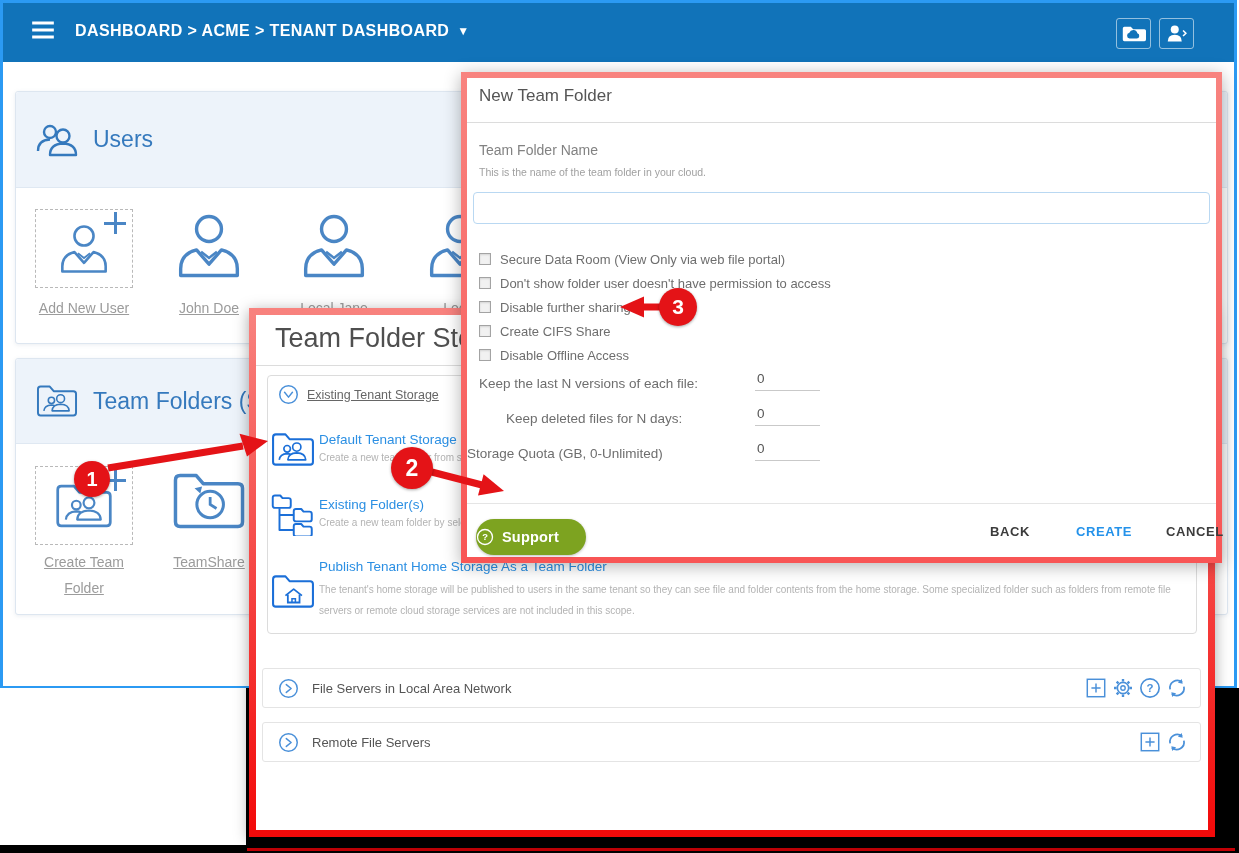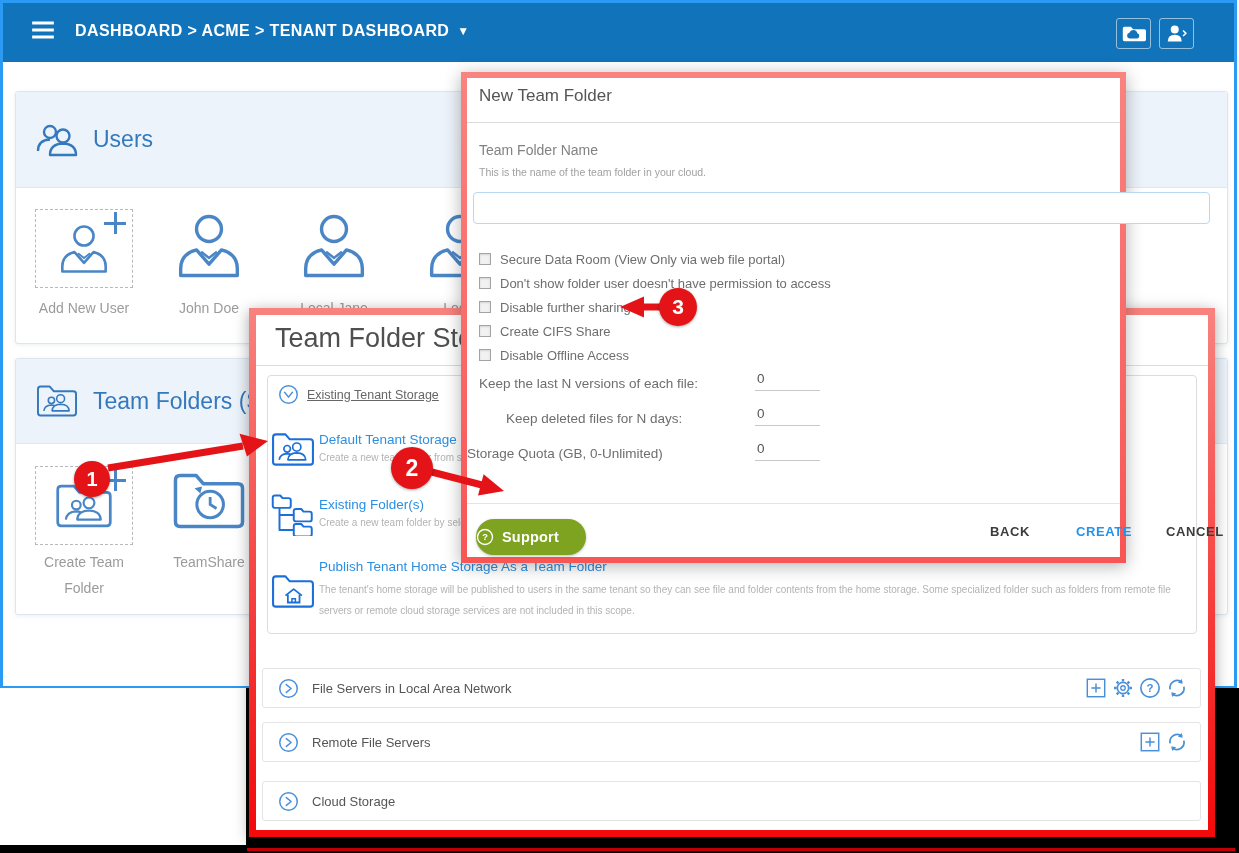--- a/index.html
+++ b/index.html
@@ -30,21 +30,21 @@
   .panel.users .panel-head { height:96px; }
   .panel.folders .panel-head { height:85px; }
   .panel-head .p-icon { margin-left:20px; }
   .panel-title { font-size:23px; font-weight:400; margin-left:15px; white-space:nowrap; }
 
   .dash-box { position:absolute; width:98px; height:79px; border:1px dashed #b9b9b9;
               display:flex; align-items:center; justify-content:center; cursor:pointer; }
   .plus-mark { position:absolute; right:6px; top:2px; width:22px; height:22px; }
   .plus-mark::before { content:""; position:absolute; left:0; top:10px; width:22px; height:2.6px; background:#4a86c5; }
   .plus-mark::after  { content:""; position:absolute; left:10px; top:0; width:2.6px; height:22px; background:#4a86c5; }
-  .card-label { position:absolute; text-align:center; color:#9b9b9b; font-size:14px; line-height:26px; }
+  .card-label { position:absolute; text-align:center; color:#9b9b9b; font-size:14px; line-height:26px;text-decoration:underline; }
   .avatar-free { position:absolute; cursor:pointer; color:#4a86c5; }
 
   
   .tfs { position:absolute; left:249px; top:308px; width:966px; height:529px; background:#fff;
          border:7px solid; border-image:linear-gradient(#f8827e,#f30a0a) 1;
          box-shadow:0 3px 14px rgba(0,0,0,.35); z-index:10; }
   .tfs-title { position:absolute; left:19px; top:8px; font-size:27px; color:#4f4f4f; font-weight:400; white-space:nowrap; }
   .tfs-divider { position:absolute; left:0; right:0; top:50px; border-top:1px solid #dcdcdc; }
   .tfs-panel { position:absolute; left:11px; top:60px; width:930px; height:259px;
                border:1px solid #dcdcdc; border-radius:4px; background:#fff; }
@@ -56,21 +56,21 @@
   .opt-desc.wrap { white-space:normal; width:880px; line-height:21px; }
 
   .acc { position:absolute; left:6px; width:939px; height:40px; background:#fff;
          border:1px solid #e4e4e4; border-radius:3px; display:flex; align-items:center; cursor:pointer; }
   .acc-chevron { margin-left:15px; color:#4a90d9; }
   .acc-label { margin-left:13px; font-size:13px; color:#555; }
   .acc-tools { position:absolute; right:12px; top:0; height:100%; display:flex; align-items:center; gap:5px; }
   .tool { width:22px; height:22px; color:#4a90d9; cursor:pointer; display:flex; align-items:center; justify-content:center; }
 
   
-  .ntf { position:absolute; left:461px; top:72px; width:665px; height:491px; background:#fff;
+  .ntf { position:absolute; left:461px; top:72px; width:761px; height:491px; background:#fff;
          border:6px solid; border-image:linear-gradient(#f8837f,#f85555) 1;
          box-shadow:0 3px 16px rgba(0,0,0,.3); z-index:20; }
   .ntf-title { position:absolute; left:12px; top:8px; font-size:17px; color:#555; font-weight:400; }
   .ntf-div1 { position:absolute; left:0; right:0; top:44px; border-top:1px solid #dcdcdc; }
   .ntf-name-label { position:absolute; left:12px; top:64px; font-size:14px; color:#828282; }
   .ntf-help { position:absolute; left:12px; top:88px; font-size:10.5px; color:#a0a0a0; }
   .tf-name-input { position:absolute; left:6px; top:114px; width:737px; height:32px;
                    border:1px solid #b9d8f2; border-radius:4px; outline:none; padding:0 8px;
                    font-size:14px; color:#555; font-family:"Liberation Sans",sans-serif; }
   .cb-row { position:absolute; left:12px; height:18px; display:flex; align-items:center; cursor:pointer; }
@@ -350,26 +350,20 @@
             </svg>
           </span>
         <span class="tool">
             <svg width="22" height="22">
               <use href="#i-sync"></use>
             </svg>
           </span>
       </span>
     </div>
 
-    <div class="acc" style="top:466px;">
-      <svg class="acc-chevron" width="21" height="21">
-          <use href="#i-chevron-circle"></use>
-        </svg>
-      <span class="acc-label">Cloud Storage</span>
-    </div>
   </div>
 
   <div class="ntf">
     <div class="ntf-title">New Team Folder</div>
     <div class="ntf-div1"></div>
     <div class="ntf-name-label">Team Folder Name</div>
     <div class="ntf-help">This is the name of the team folder in your cloud.</div>
     <input class="tf-name-input" type="text" value="" style="">
 
     <div class="cb-row" style="top:172px;">

